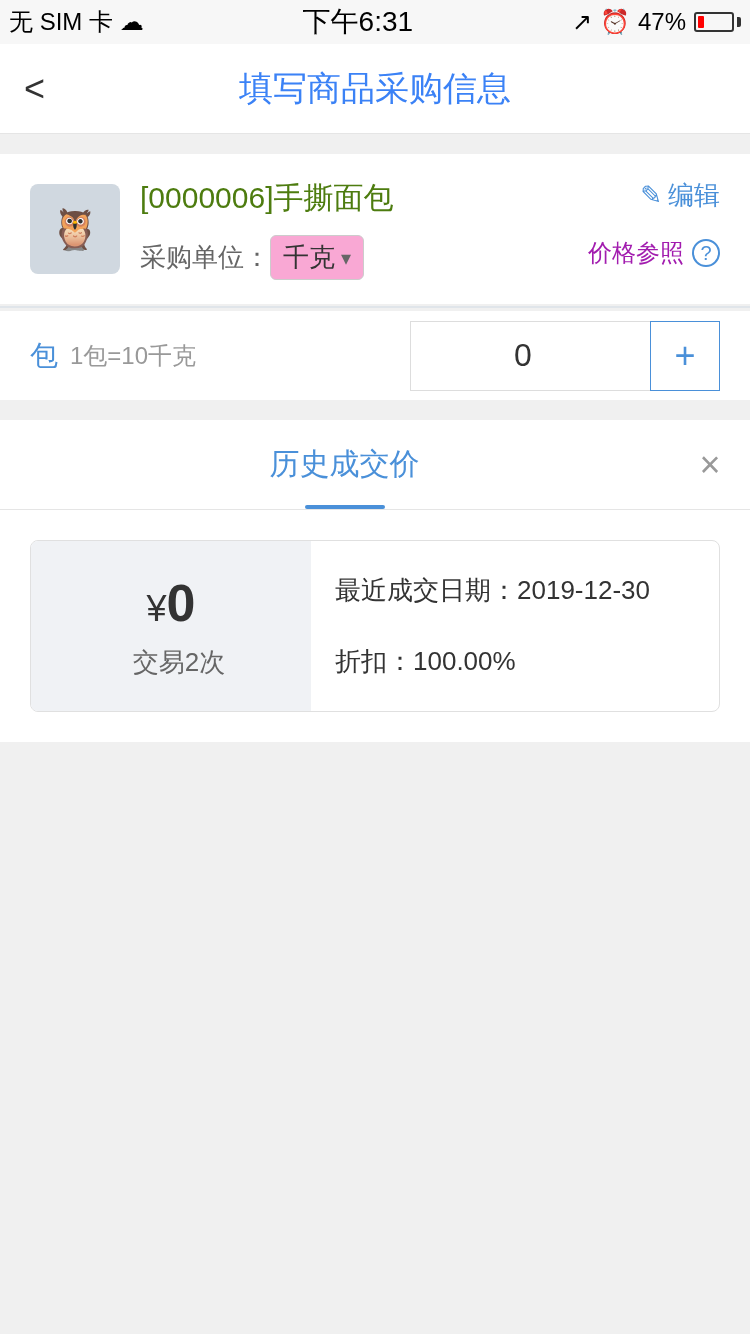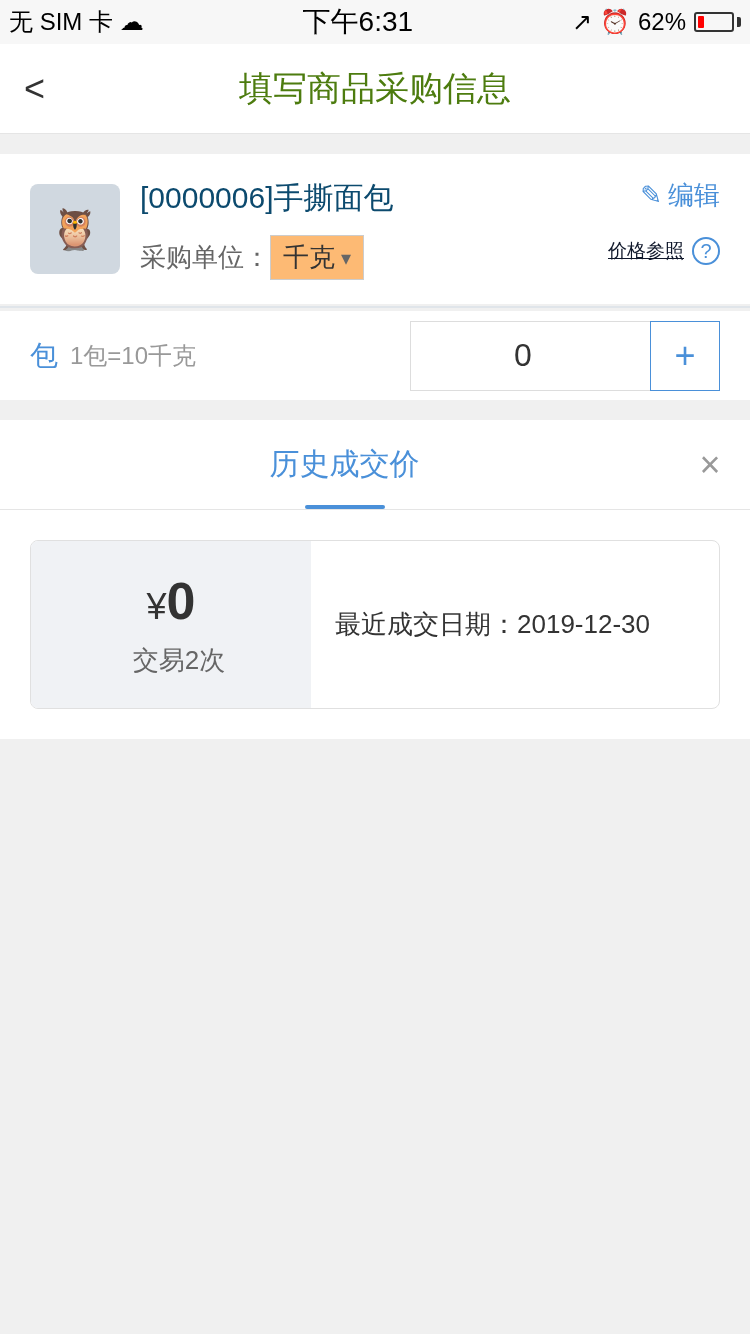--- a/index.html
+++ b/index.html
@@ -71,21 +71,21 @@
     .nav-back {
       position: absolute;
       left: 24px;
       font-size: 36px;
       color: #333;
       cursor: pointer;
     }
     .nav-title {
       font-size: 34px;
       font-weight: 500;
-      color: #4d7c0f;
+      color: #3b82f6;
     }
 
     
     .product-card {
       background: #fff;
       margin-top: 20px;
       padding: 24px 30px;
     }
     .product-header {
       display: flex;
@@ -107,61 +107,60 @@
       justify-content: center;
       flex-shrink: 0;
     }
     .owl-icon {
       font-size: 40px;
       color: #7a8a9a;
     }
     .product-info { display: flex; flex-direction: column; gap: 16px; }
     .product-id-name {
       font-size: 30px;
-      color: #0c4a6e;
+      color: #4d7c0f;
       font-weight: 500;
     }
     .product-unit-row {
       display: flex;
       align-items: center;
       font-size: 26px;
       color: #666;
     }
     .unit-selector {
       display: flex;
       align-items: center;
       border: 1px solid #ccc;
-      border-radius: 0;
+      border-radius: 6px;
       padding: 4px 12px;
       font-size: 26px;
       color: #333;
-      background: #fdba74;
+      background: #f9a8d4;
       gap: 6px;
     }
     .unit-arrow { font-size: 20px; color: #666; }
     .edit-btn {
       font-size: 26px;
       color: #4a90d9;
       display: flex;
       align-items: center;
       gap: 6px;
       cursor: pointer;
     }
     .price-ref-row {
       display: flex;
       align-items: center;
       justify-content: flex-end;
       margin-top: 8px;
       gap: 8px;
     }
     .price-ref-btn {
-      font-size: 19px;
-      color: #0f172a;
-      cursor: pointer;
-      text-decoration: underline;
+      font-size: 24px;
+      color: #a21caf;
+      cursor: pointer;
     }
     .help-circle {
       width: 28px;
       height: 28px;
       border: 2px solid #4a90d9;
       border-radius: 50%;
       display: flex;
       align-items: center;
       justify-content: center;
       font-size: 20px;
@@ -338,21 +337,21 @@
 <body>
 
 <div class="status-bar">
   <div class="status-left">
     <span>无 SIM 卡 ☁</span>
   </div>
   <div class="status-center">下午6:31</div>
   <div class="status-right">
     <span>↗</span>
     <span>⏰</span>
-    <span>62%</span>
+    <span>47%</span>
     <span class="battery-icon">
       <span class="battery-body">
         <span class="battery-fill"></span>
       </span>
       <span class="battery-tip"></span>
     </span>
   </div>
 </div>
 
 <div class="nav-bar">
@@ -421,16 +420,19 @@
       <div class="tx-left">
         <div class="tx-amount">
           <span class="currency">¥</span><span>0</span>
         </div>
         <div class="tx-count">交易2次</div>
       </div>
       <div class="tx-right">
         <div class="tx-detail-row">
           <span>最近成交日期：</span><span>2019-12-30</span>
         </div>
+        <div class="tx-detail-row">
+          <span>折扣：</span><span>100.00%</span>
+        </div>
       </div>
     </div>
   </div>
 </div>
 
 </body></html>

